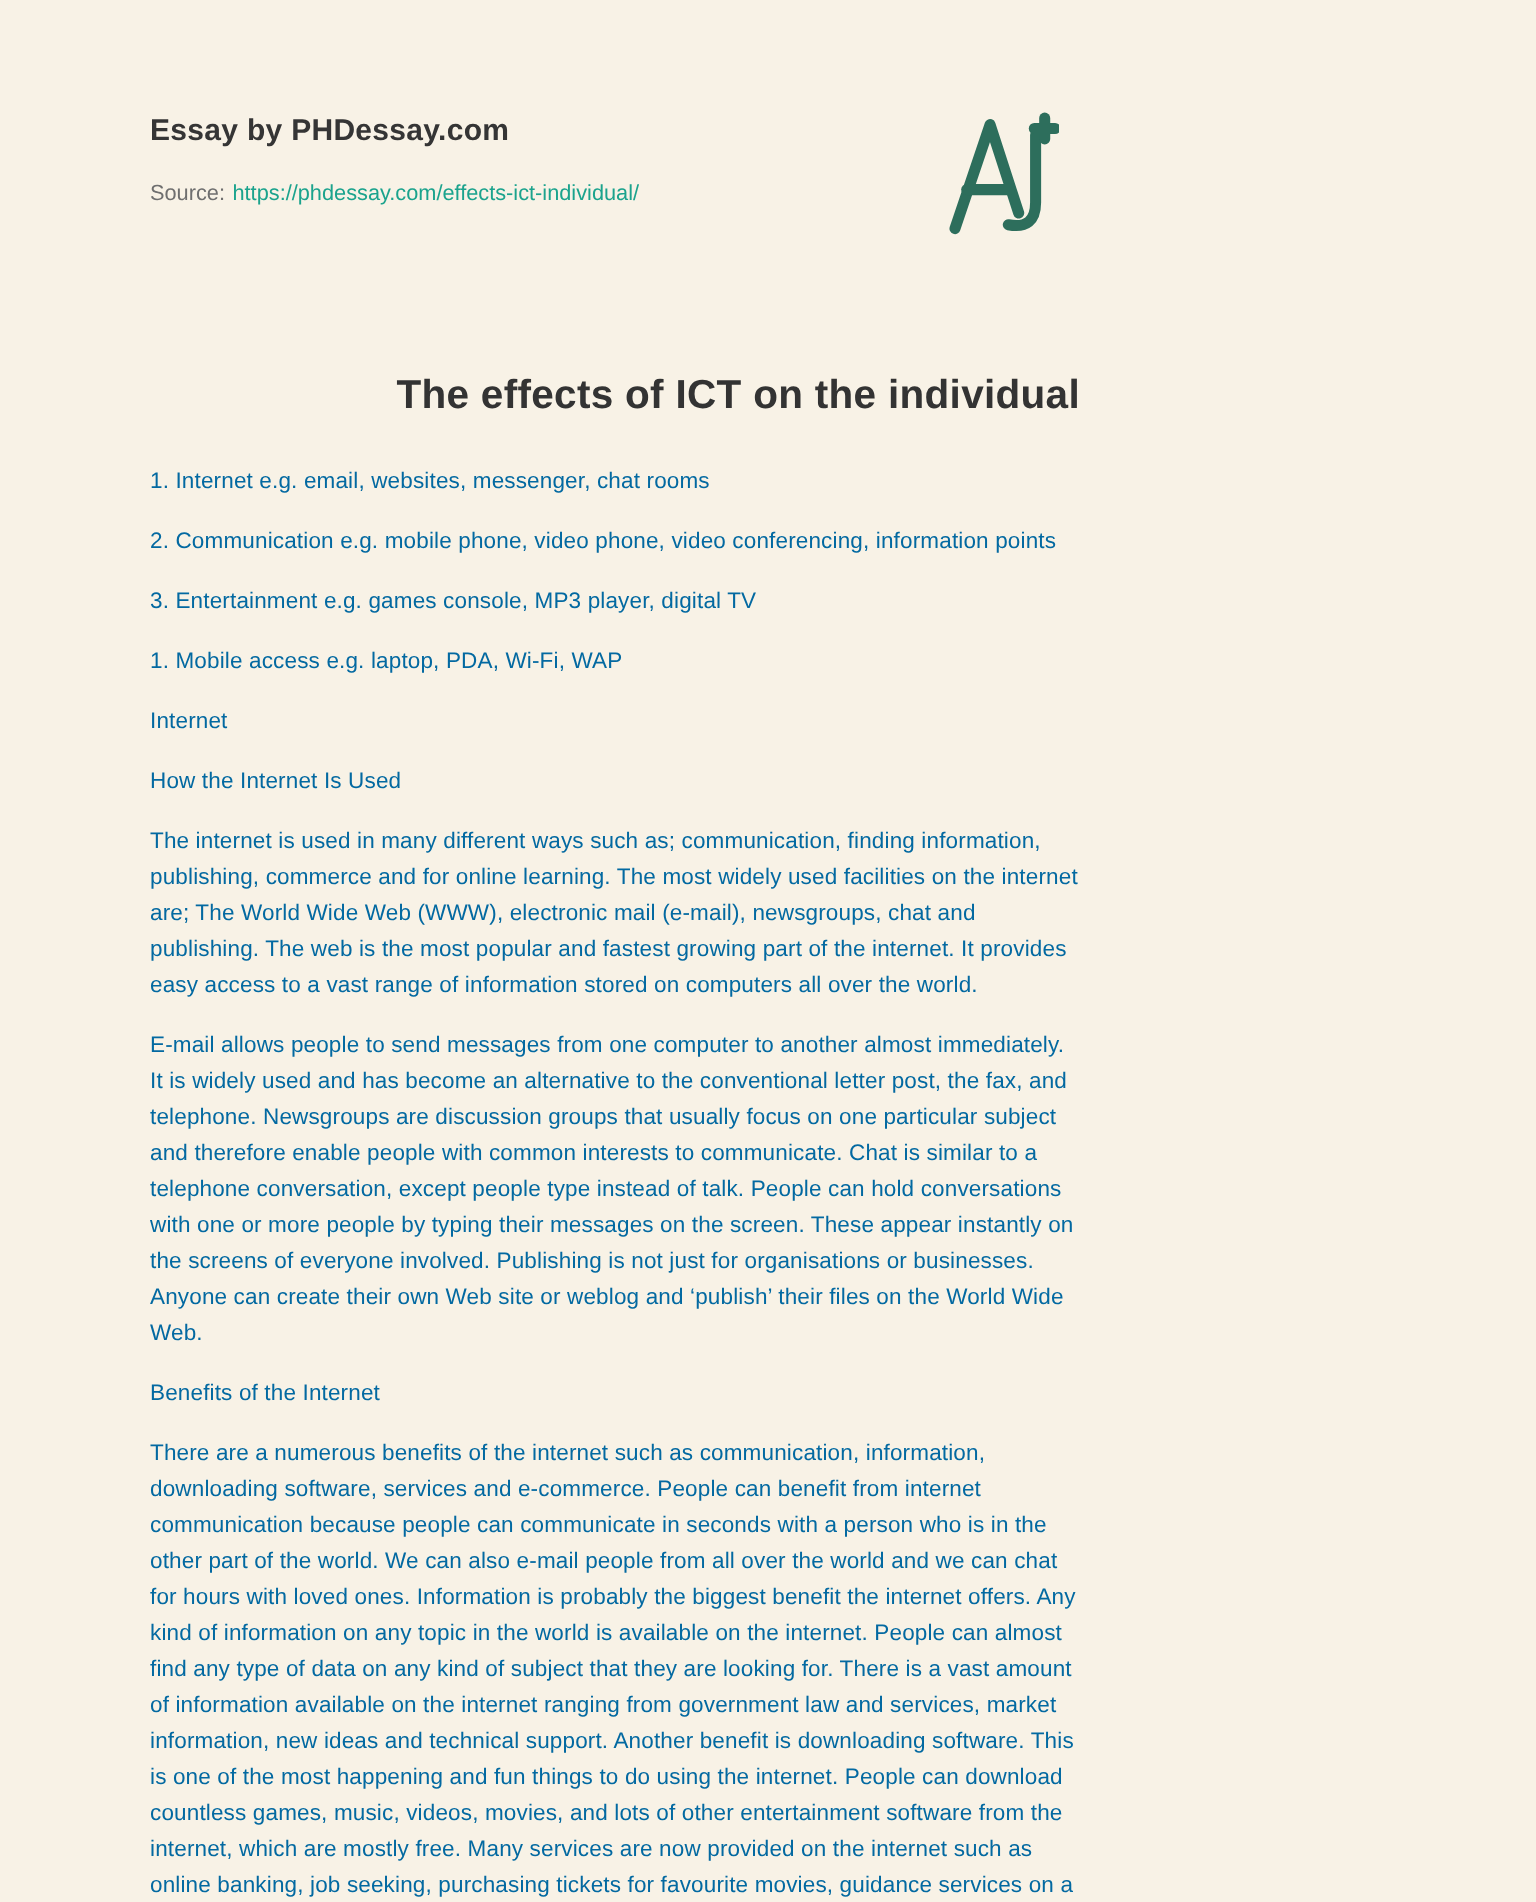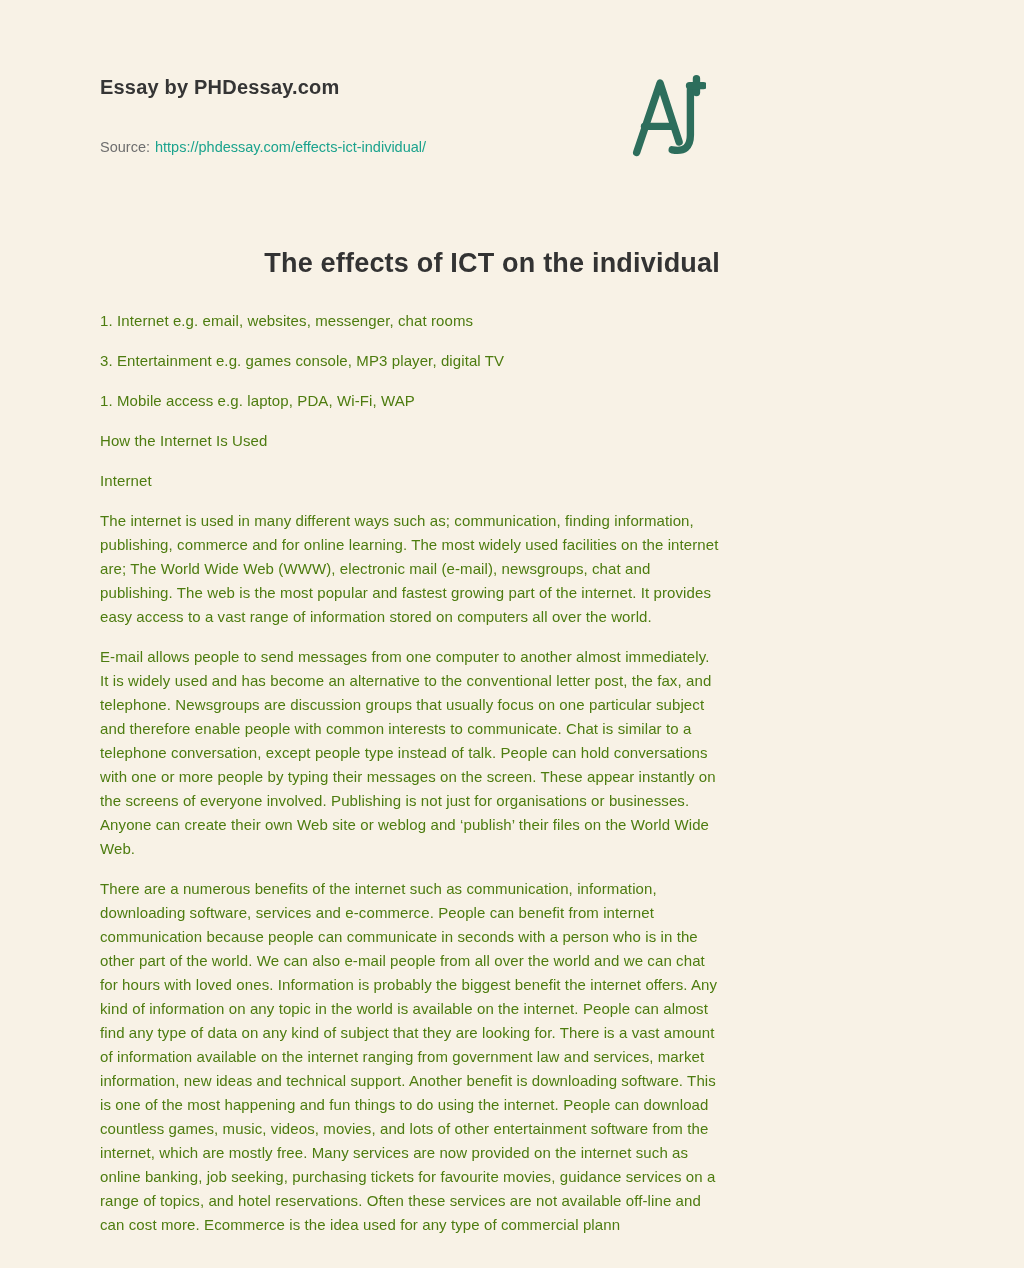--- a/index.html
+++ b/index.html
@@ -25,21 +25,21 @@
     align-items: flex-start;
     padding-top: 76px;
   }
   .essay-title {
     font-size: 20px;
     font-weight: 700;
     color: #353535;
     letter-spacing: 0.2px;
   }
   .source-line {
-    margin-top: 40px;
+    margin-top: 22px;
     font-size: 14.5px;
     color: #6f6f6f;
   }
   .source-url {
     color: #1ba38d;
     text-decoration: none;
     margin-left: 5px;
     cursor: pointer;
   }
   .logo {
@@ -57,21 +57,21 @@
     font-size: 27px;
     font-weight: 600;
     color: #333333;
     letter-spacing: 0.2px;
     text-align: right;
   }
   .body-text {
     margin: 0 0 16px 0;
     font-size: 15px;
     line-height: 24px;
-    color: #4d7c0f;
+    color: #0369a1;
     letter-spacing: 0.1px;
   }
 </style>
 </head>
 <body>
 
 <div class="page">
 
   <div class="header">
     <div class="header-left">
@@ -89,22 +89,24 @@
           <path d="M79 7 L79 23"></path>
           <path d="M71 15 L87 15"></path>
         </g>
       </svg>
     </div>
   </div>
 
   <h1 class="doc-title">The effects of ICT on the individual</h1>
 
   <p class="body-text">1. Internet e.g. email, websites, messenger, chat rooms</p>
+  <p class="body-text">2. Communication e.g. mobile phone, video phone, video conferencing, information points</p>
   <p class="body-text">3. Entertainment e.g. games console, MP3 player, digital TV</p>
   <p class="body-text">1. Mobile access e.g. laptop, PDA, Wi-Fi, WAP</p>
 
+  <p class="body-text">Internet</p>
   <p class="body-text">How the Internet Is Used</p>
-  <p class="body-text">Internet</p>
   <p class="body-text">The internet is used in many different ways such as; communication, finding information, publishing, commerce and for online learning. The most widely used facilities on the internet are; The World Wide Web (WWW), electronic mail (e-mail), newsgroups, chat and publishing. The web is the most popular and fastest growing part of the internet. It provides easy access to a vast range of information stored on computers all over the world.</p>
   <p class="body-text">E-mail allows people to send messages from one computer to another almost immediately. It is widely used and has become an alternative to the conventional letter post, the fax, and telephone. Newsgroups are discussion groups that usually focus on one particular subject and therefore enable people with common interests to communicate. Chat is similar to a telephone conversation, except people type instead of talk. People can hold conversations with one or more people by typing their messages on the screen. These appear instantly on the screens of everyone involved. Publishing is not just for organisations or businesses. Anyone can create their own Web site or weblog and ‘publish’ their files on the World Wide Web.</p>
+  <p class="body-text">Benefits of the Internet</p>
   <p class="body-text">There are a numerous benefits of the internet such as communication, information, downloading software, services and e-commerce. People can benefit from internet communication because people can communicate in seconds with a person who is in the other part of the world. We can also e-mail people from all over the world and we can chat for hours with loved ones. Information is probably the biggest benefit the internet offers. Any kind of information on any topic in the world is available on the internet. People can almost find any type of data on any kind of subject that they are looking for. There is a vast amount of information available on the internet ranging from government law and services, market information, new ideas and technical support. Another benefit is downloading software. This is one of the most happening and fun things to do using the internet. People can download countless games, music, videos, movies, and lots of other entertainment software from the internet, which are mostly free. Many services are now provided on the internet such as online banking, job seeking, purchasing tickets for favourite movies, guidance services on a range of topics, and hotel reservations. Often these services are not available off-line and can cost more. Ecommerce is the idea used for any type of commercial plann</p>
 
 </div>
 
 </body></html>

